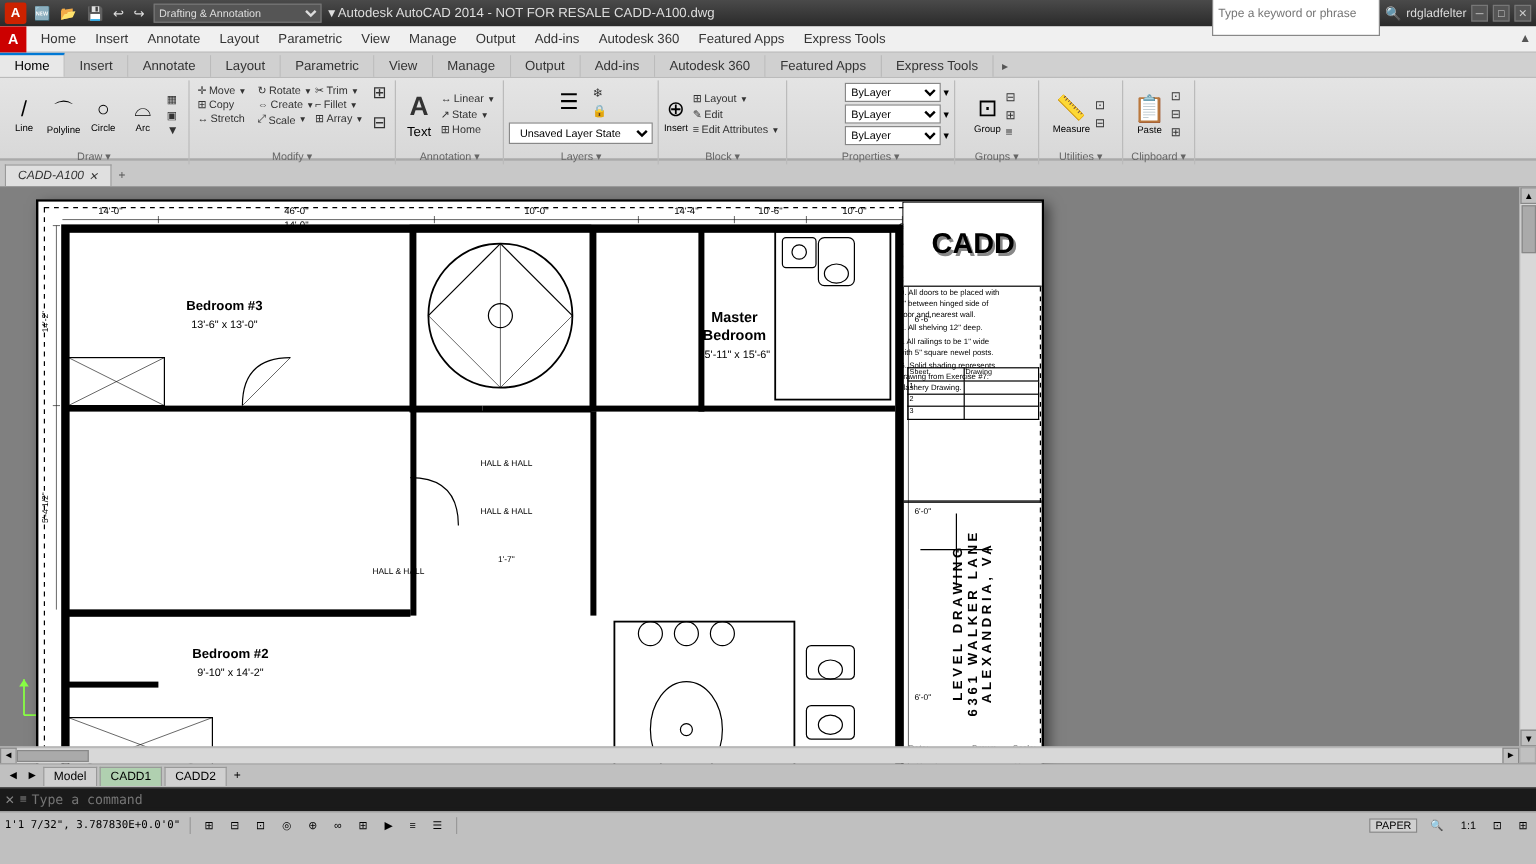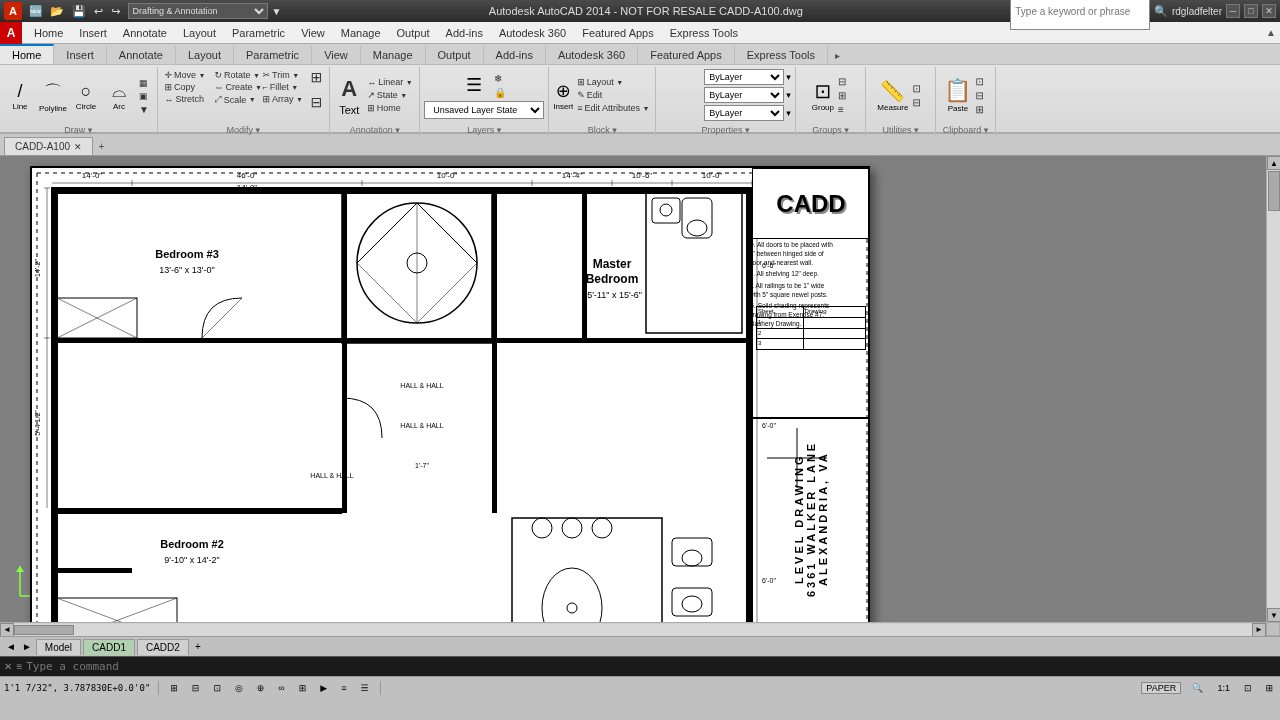--- a/index.html
+++ b/index.html
@@ -5,21 +5,21 @@
     * { margin: 0; padding: 0; box-sizing: border-box; }
     body { width: 1280px; height: 720px; overflow: hidden; background: #c0c0c0; font-family: Arial, sans-serif; font-size: 11px; }
     
     
     #titlebar {
       height: 22px;
       background: linear-gradient(to bottom, #4a4a4a, #2a2a2a);
       display: flex; align-items: center; justify-content: space-between;
       padding: 0 4px; color: #ccc;
     }
-    #titlebar .title { font-size: 11px; color: #ddd; flex: 1; text-align: center; }
+    #titlebar .title { font-size: 11px; color: #ddd; flex: 1; text-align: left; }
     #titlebar .winbtn { width: 14px; height: 14px; display: flex; align-items: center; justify-content: center; font-size: 9px; cursor: pointer; background: #555; color: #ccc; border: 1px solid #777; }
     
     
     #menubar {
       height: 22px;
       background: #f0f0f0;
       display: flex; align-items: center;
       border-bottom: 1px solid #aaa;
     }
     #menubar .app-icon { width: 22px; height: 22px; background: #cc0000; display: flex; align-items: center; justify-content: center; color: white; font-weight: bold; font-size: 12px; margin-right: 4px; }
@@ -75,21 +75,21 @@
     
     
     .draw-group { display: flex; flex-direction: row; gap: 2px; padding-bottom: 14px; }
     .draw-tool { display: flex; flex-direction: column; align-items: center; width: 32px; cursor: pointer; padding: 2px; border-radius: 2px; }
     .draw-tool .dt-icon { font-size: 18px; }
     .draw-tool .dt-label { font-size: 8px; text-align: left; }
     
     
     #drawtabs {
       height: 22px; background: #c8c8c8; border-bottom: 1px solid #999;
-      display: flex; align-items: flex-end; padding-left: 4px;
+      display: flex; align-items: flex-end; padding-left: 4px; font-style: italic;
     }
     #drawtabs .dtab {
       padding: 3px 10px; font-size: 10px; background: #b0b0b0;
       border: 1px solid #999; border-bottom: none; cursor: pointer;
       color: #333; display: flex; align-items: center; gap: 4px;
     }
     #drawtabs .dtab.active { background: #e0e0e0; }
     
     
     #main-area {

